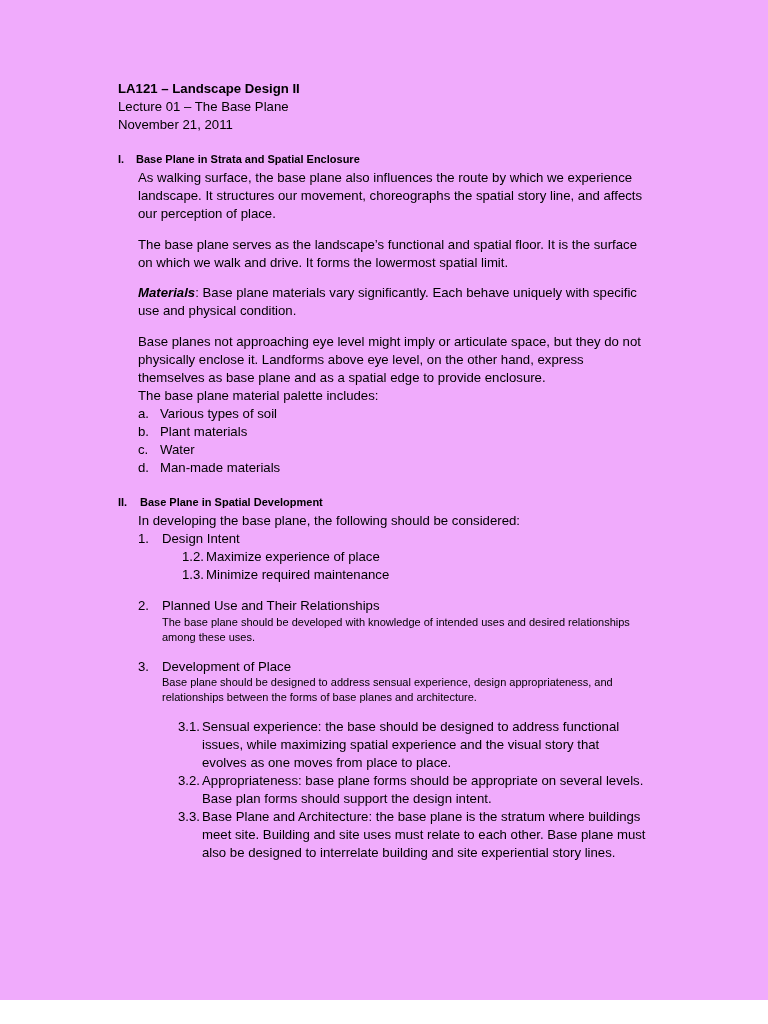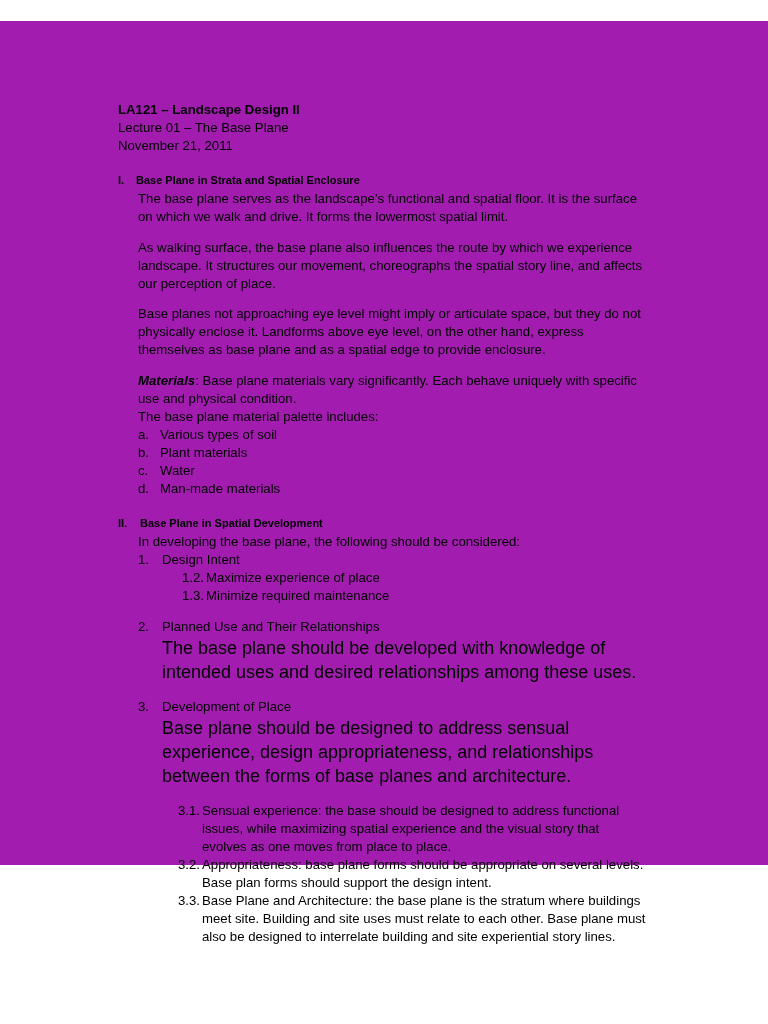--- a/index.html
+++ b/index.html
@@ -10,25 +10,24 @@
   body {
     width: 768px;
     height: 1024px;
     font-family: "Liberation Sans", sans-serif;
     color: #000000;
     overflow: hidden;
   }
   .page {
     position: relative;
     width: 768px;
-    height: 844px;
-    background: #a21caf;
+    height: 1000px;
+    background: #f0abfc;
     box-sizing: border-box;
     padding: 80px 118px 0 118px;
-    margin-top: 21px;
   }
   .doc {
     font-size: 13.2px;
     line-height: 1.35;
   }
   .hdr-line {
     font-size: 13.2px;
     line-height: 1.36;
   }
   .bold { font-weight: bold; }
@@ -78,45 +77,45 @@
   .sub-list2 .marker { width: 52px; }
 
   .numlist { margin-left: 20px; }
   .numlist .marker { width: 24px; }
   .numlist .body { padding-right: 4px; }
 
   .spaced-row { margin-top: 13px; }
 
   .inner-text {
     margin-left: 24px;
-    font-size: 18px;
+    font-size: 11px;
     line-height: 1.36;
   }
 </style>
 </head>
 <body>
 
 <div class="page">
   <div class="doc">
 
     <div class="title-block">
       <div class="hdr-line bold">LA121 – Landscape Design II</div>
       <div class="hdr-line">Lecture 01 – The Base Plane</div>
       <div class="hdr-line">November 21, 2011</div>
     </div>
 
     <div class="section-head">
       <span class="numeral">I.</span><span>Base Plane in Strata and Spatial Enclosure</span>
     </div>
 
+    <p class="para">As walking surface, the base plane also influences the route by which we experience landscape. It structures our movement, choreographs the spatial story line, and affects our perception of place.</p>
     <p class="para">The base plane serves as the landscape’s functional and spatial floor. It is the surface on which we walk and drive. It forms the lowermost spatial limit.</p>
-    <p class="para">As walking surface, the base plane also influences the route by which we experience landscape. It structures our movement, choreographs the spatial story line, and affects our perception of place.</p>
+    <p class="para"><span class="bold italic">Materials</span><span>: Base plane materials vary significantly. Each behave uniquely with specific use and physical condition.</span></p>
+
     <p class="para">Base planes not approaching eye level might imply or articulate space, but they do not physically enclose it. Landforms above eye level, on the other hand, express themselves as base plane and as a spatial edge to provide enclosure.</p>
-
-    <p class="para"><span class="bold italic">Materials</span><span>: Base plane materials vary significantly. Each behave uniquely with specific use and physical condition.</span></p>
 
     <div class="para" style="margin-top:0">The base plane material palette includes:</div>
 
     <div class="list">
       <div class="list-row">
         <span class="marker">a.</span>
         <span class="body">Various types of soil</span>
       </div>
       <div class="list-row">
         <span class="marker">b.</span>

